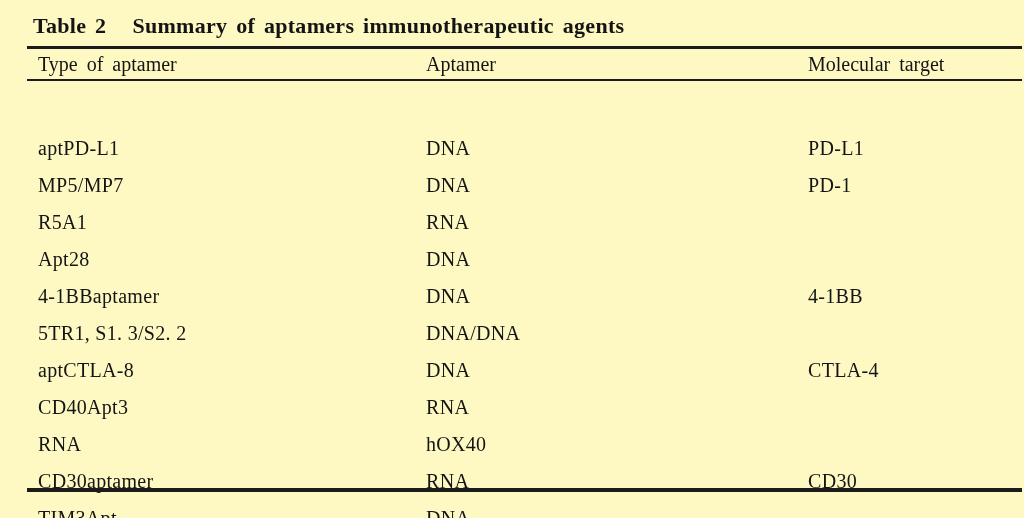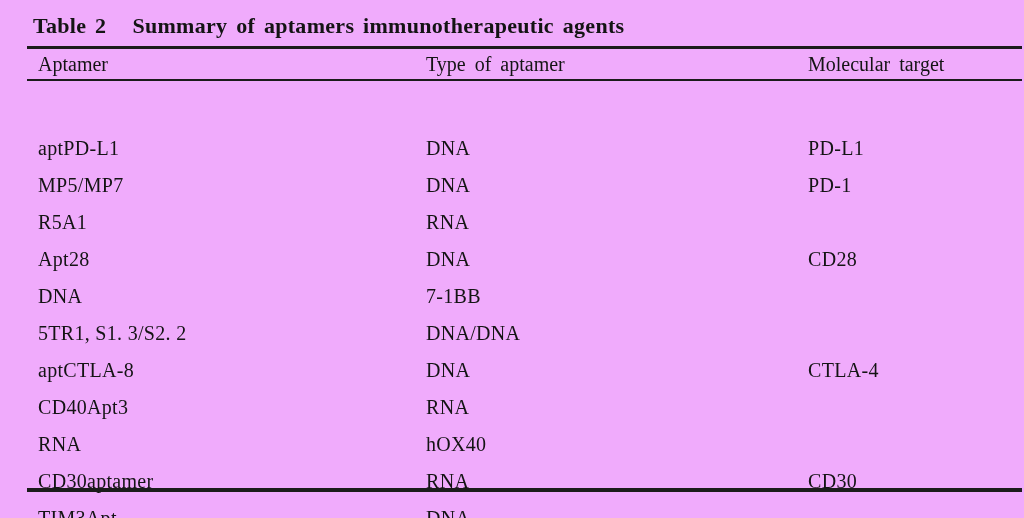--- a/index.html
+++ b/index.html
@@ -7,21 +7,21 @@
   body {
     background: #fdfdfd;
     font-family: "Liberation Serif", "DejaVu Serif", serif;
     color: #141414;
     position: relative;
     overflow: hidden;
   }
   .page {
     position: absolute;
     inset: 0;
-    background: #f0abfc;
+    background: #fef9c3;
   }
   .title {
     position: absolute;
     left: 33px;
     top: 13px;
     font-size: 22px;
     font-weight: bold;
     letter-spacing: 0.3px;
     word-spacing: 3px;
     white-space: nowrap;
@@ -70,22 +70,22 @@
 
 <div class="page">
 
   <div class="title">
     <span class="tlabel">Table 2</span><span>Summary of aptamers immunotherapeutic agents</span>
   </div>
 
   <div class="rule rule-top"></div>
 
   <div class="thead">
+    <div class="cell">Type of aptamer</div>
     <div class="cell">Aptamer</div>
-    <div class="cell">Type of aptamer</div>
     <div class="cell">Molecular target</div>
   </div>
 
   <div class="rule rule-mid"></div>
 
   <div class="tbody">
   <div class="trow">
     <div class="cell">aptPD-L1</div>
     <div class="cell">DNA</div>
     <div class="cell">PD-L1</div>
@@ -98,26 +98,26 @@
   </div>
 
   <div class="trow">
     <div class="cell">R5A1</div>
     <div class="cell">RNA</div>
   </div>
 
   <div class="trow">
     <div class="cell">Apt28</div>
     <div class="cell">DNA</div>
-    <div class="cell">CD28</div>
   </div>
 
   <div class="trow">
+    <div class="cell">4-1BBaptamer</div>
     <div class="cell">DNA</div>
-    <div class="cell">7-1BB</div>
+    <div class="cell">4-1BB</div>
   </div>
 
   <div class="trow">
     <div class="cell">5TR1, S1. 3/S2. 2</div>
     <div class="cell">DNA/DNA</div>
   </div>
 
   <div class="trow">
     <div class="cell">aptCTLA-8</div>
     <div class="cell">DNA</div>

